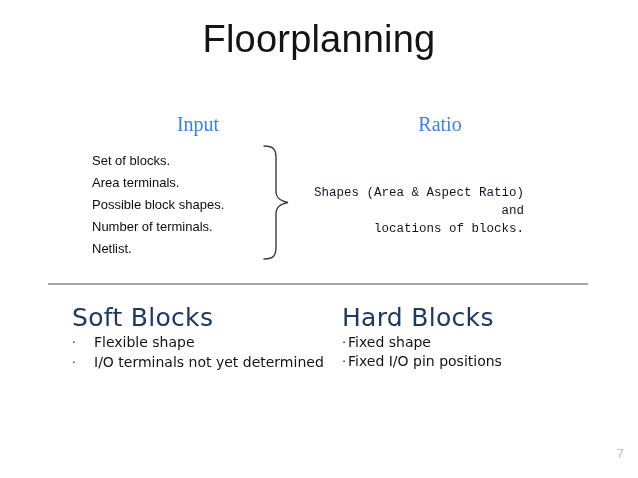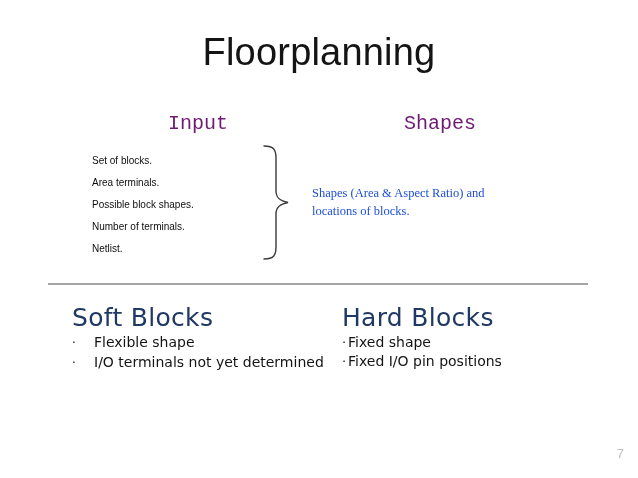--- a/index.html
+++ b/index.html
@@ -30,50 +30,49 @@
     top: 16px;
     width: 638px;
     text-align: center;
     font-family: "Liberation Sans", sans-serif;
     font-size: 38px;
     font-weight: 400;
     line-height: 46px;
     letter-spacing: 0.2px;
     color: #141414;
     white-space: nowrap;
-    margin-top: 13px;
   }
 
   
   .col-head {
     position: absolute;
-    font-family: Liberation Mono, monospace;
+    font-family: Liberation Serif, serif;
     font-size: 20px;
     font-weight: 400;
     line-height: 26px;
-    color: #701a75;
+    color: #3b82f6;
     text-align: center;
     white-space: nowrap;
   }
   .col-head.input  { left: 138px; top: 111px; width: 120px; }
   .col-head.output { left: 380px; top: 111px; width: 120px; }
 
   
   .input-list {
     position: absolute;
     left: 92px;
     top: 150px;
     width: 190px;
     margin: 0;
     padding: 0;
     list-style: none;
   }
   .input-list li {
     font-family: "Liberation Sans", sans-serif;
-    font-size: 10px;
+    font-size: 13px;
     line-height: 22px;
     color: #0d0d0d;
     white-space: nowrap;
   }
 
   
   .brace {
     position: absolute;
     left: 258px;
     top: 143px;
@@ -81,25 +80,25 @@
     height: 120px;
   }
   .brace svg { display: block; }
 
   
   .output-text {
     position: absolute;
     left: 312px;
     top: 184px;
     width: 212px;
-    text-align: left;
-    font-family: Liberation Serif, serif;
+    text-align: right;
+    font-family: Liberation Mono, monospace;
     font-size: 12.5px;
     line-height: 18px;
-    color: #1d4ed8;
+    color: #0f172a;
   }
 
   
   .divider {
     position: absolute;
     left: 48px;
     top: 283px;
     width: 540px;
     height: 2px;
     background: #a6a6a6;
@@ -169,21 +168,21 @@
   }
 </style>
 </head>
 <body>
 
 <div class="slide">
 
   <div class="slide-title">Floorplanning</div>
 
   <div class="col-head input">Input</div>
-  <div class="col-head output">Shapes</div>
+  <div class="col-head output">Ratio</div>
 
   <ul class="input-list">
     <li>Set of blocks.</li>
     <li>Area terminals.</li>
     <li>Possible block shapes.</li>
     <li>Number of terminals.</li>
     <li>Netlist.</li>
   </ul>
 
   <div class="brace">

